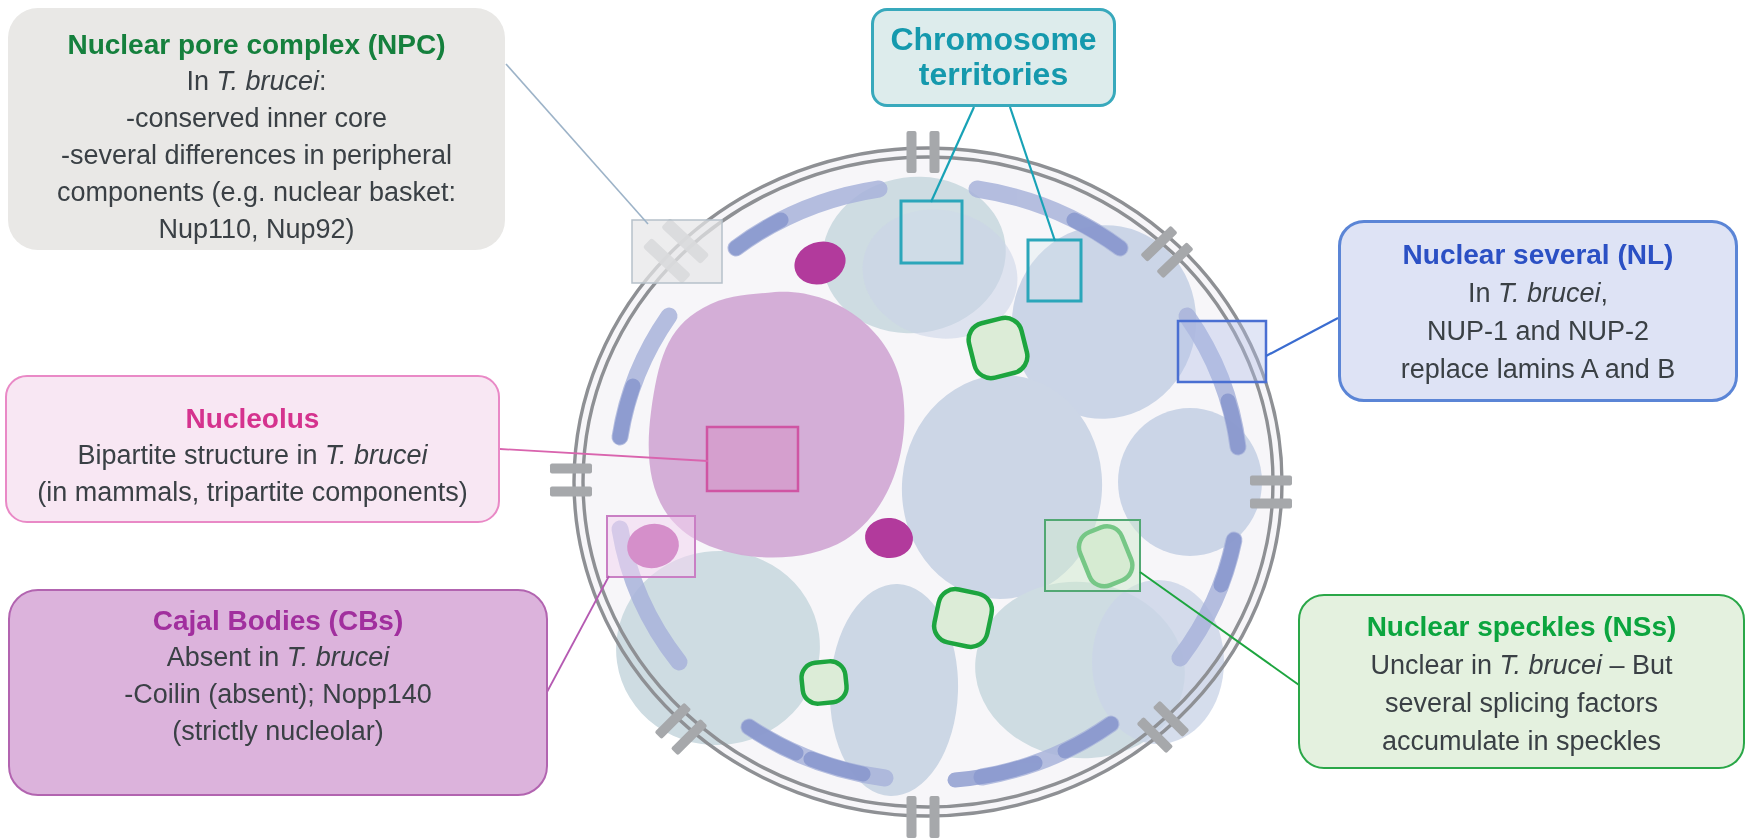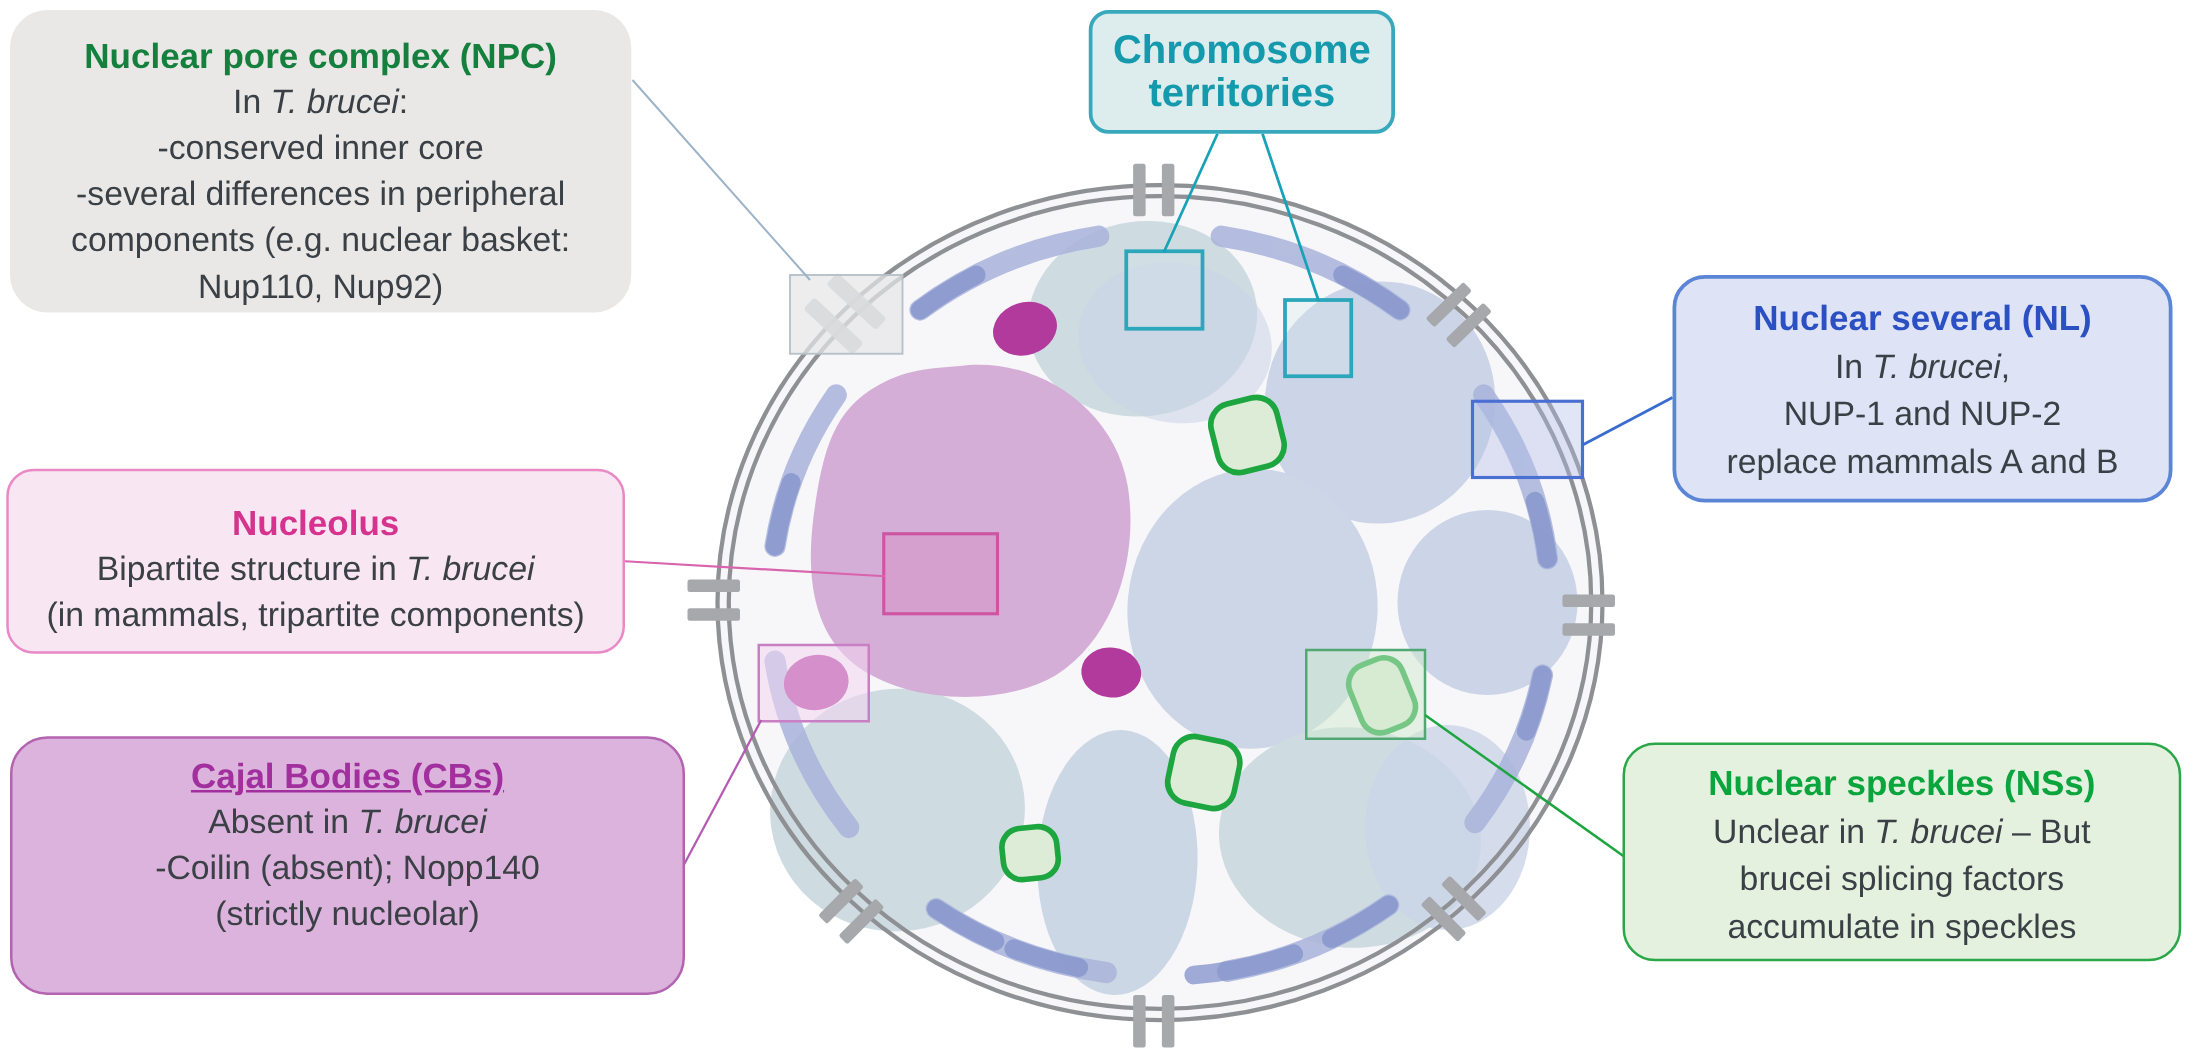--- a/index.html
+++ b/index.html
@@ -23,21 +23,21 @@
   #box-nl{left:1338px;top:220px;width:400px;height:182px;background:#dee3f5;border:3px solid #5b85d6;
           border-radius:26px;padding-top:13px;font-size:27px;line-height:38px;}
   #box-nl .title{font-size:28px;color:#2b50c4;}
   
   #box-nu{left:5px;top:375px;width:495px;height:148px;background:#f8e7f3;border:2px solid #e989c6;
           border-radius:22px;padding-top:23px;font-size:27px;line-height:37px;}
   #box-nu .title{font-size:28px;color:#d5338e;}
   
   #box-cb{left:8px;top:589px;width:540px;height:207px;background:#dcb3dc;border:2.5px solid #b264b0;
           border-radius:30px;padding-top:11px;font-size:27px;line-height:37px;}
-  #box-cb .title{font-size:28px;color:#a12f9e;text-decoration:underline;}
+  #box-cb .title{font-size:28px;color:#a12f9e;}
   
   #box-ns{left:1298px;top:594px;width:447px;height:175px;background:#e4f1df;border:2.5px solid #2aa748;
           border-radius:26px;padding-top:12px;font-size:27px;line-height:38px;}
   #box-ns .title{font-size:28px;color:#0ba53e;}
 </style>
 </head>
 <body>
 
 <div id="stage">
 
@@ -163,21 +163,21 @@
 
   <div class="callout" id="box-ct">
     <div class="title">Chromosome territories</div>
   </div>
 
   <div class="callout" id="box-nl">
     <div class="title">Nuclear several (NL)</div>
     <div class="body">
         <div class="ln"><span>In </span><i>T. brucei</i><span>,</span></div>
         <div class="ln"><span>NUP-1 and NUP-2</span></div>
-        <div class="ln"><span>replace mammals A and B</span></div>
+        <div class="ln"><span>replace lamins A and B</span></div>
       </div>
   </div>
 
   <div class="callout" id="box-nu">
     <div class="title">Nucleolus</div>
     <div class="body">
         <div class="ln"><span>Bipartite structure in </span><i>T. brucei</i></div>
         <div class="ln"><span>(in mammals, tripartite components)</span></div>
       </div>
   </div>
@@ -188,18 +188,18 @@
         <div class="ln"><span>Absent in </span><i>T. brucei</i></div>
         <div class="ln"><span>-Coilin (absent); Nopp140</span></div>
         <div class="ln"><span>(strictly nucleolar)</span></div>
       </div>
   </div>
 
   <div class="callout" id="box-ns">
     <div class="title">Nuclear speckles (NSs)</div>
     <div class="body">
         <div class="ln"><span>Unclear in </span><i>T. brucei</i><span> – But</span></div>
-        <div class="ln"><span>brucei splicing factors</span></div>
+        <div class="ln"><span>several splicing factors</span></div>
         <div class="ln"><span>accumulate in speckles</span></div>
       </div>
   </div>
 
 </div>
 
 </body></html>

